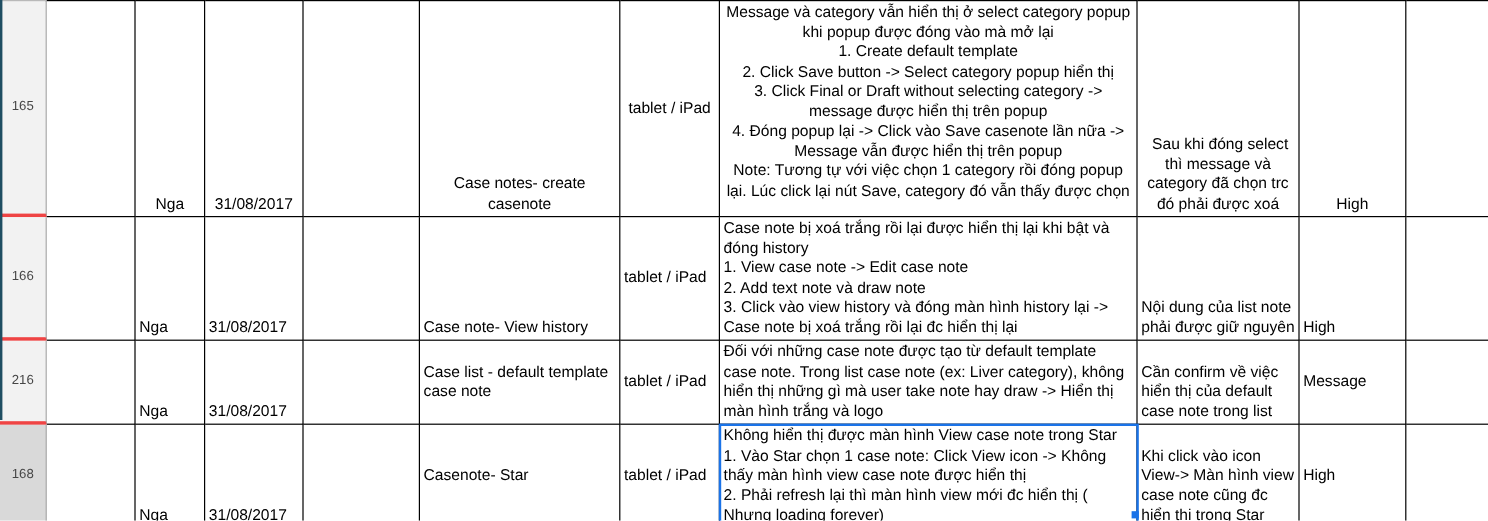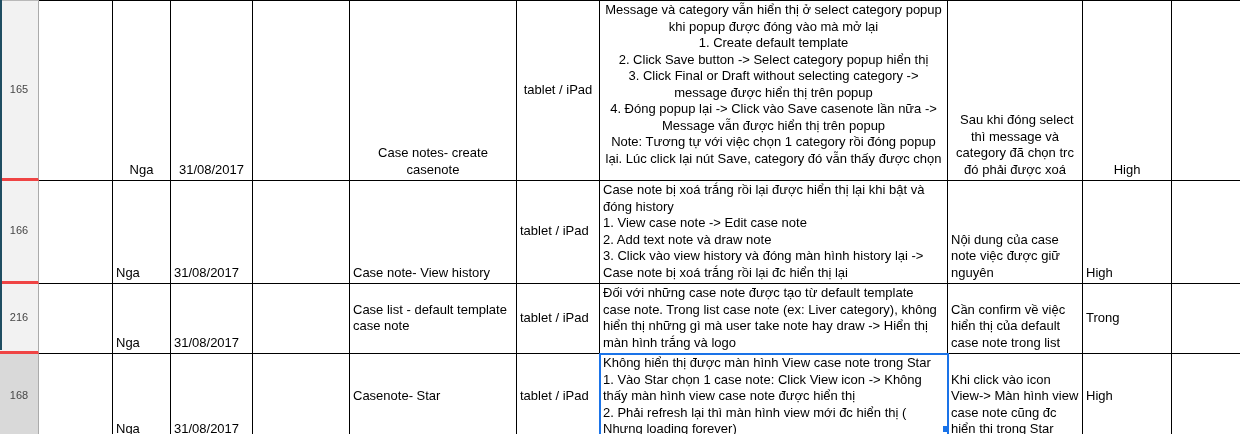--- a/index.html
+++ b/index.html
@@ -96,36 +96,36 @@
       <td></td>
       <td>Nga</td>
       <td>31/08/2017</td>
       <td></td>
       <td>Case note- View history</td>
       <td class="vm">tablet / iPad</td>
       <td class="vt">Case note bị xoá trắng rồi lại được hiển thị lại khi bật và đóng history
 1. View case note -&gt; Edit case note
 2. Add text note và draw note
 3. Click vào view history và đóng màn hình history lại -&gt; Case note bị xoá trắng rồi lại đc hiển thị lại</td>
-      <td>Nội dung của case note việc được giữ nguyên</td>
+      <td>Nội dung của list note phải được giữ nguyên</td>
       <td>High</td>
       <td class="lastcol"></td>
     </tr>
 
     <tr style="height:65px">
       <td class="num">216</td>
       <td></td>
       <td>Nga</td>
       <td>31/08/2017</td>
       <td></td>
       <td class="vm">Case list - default template case note</td>
       <td class="vm">tablet / iPad</td>
       <td class="vt">Đối với những case note được tạo từ default template case note. Trong list case note (ex: Liver category), không hiển thị những gì mà user take note hay draw -&gt; Hiển thị màn hình trắng và logo</td>
       <td>Cần confirm về việc hiển thị của default case note trong list</td>
-      <td class="vm">Trong</td>
+      <td class="vm">Message</td>
       <td class="lastcol"></td>
     </tr>
 
     <tr style="height:81px">
       <td class="num numsel">168</td>
       <td></td>
       <td>Nga</td>
       <td>31/08/2017</td>
       <td></td>
       <td class="vm">Casenote- Star</td>

